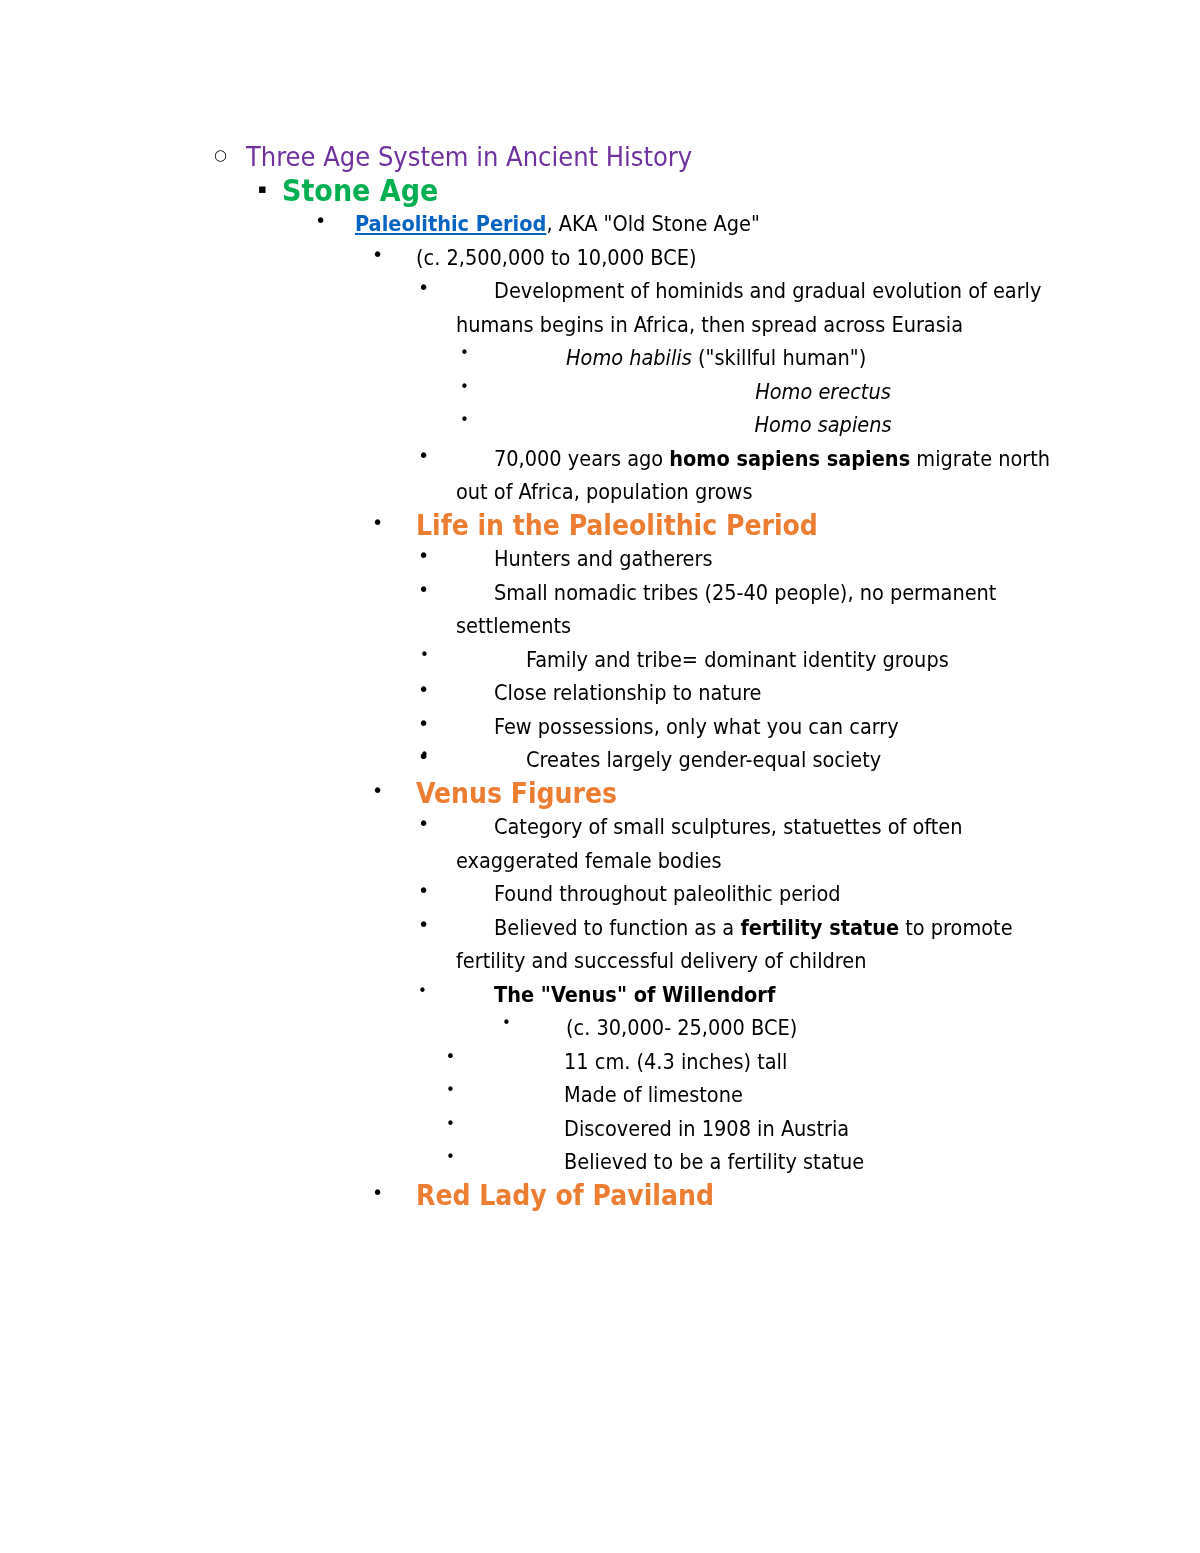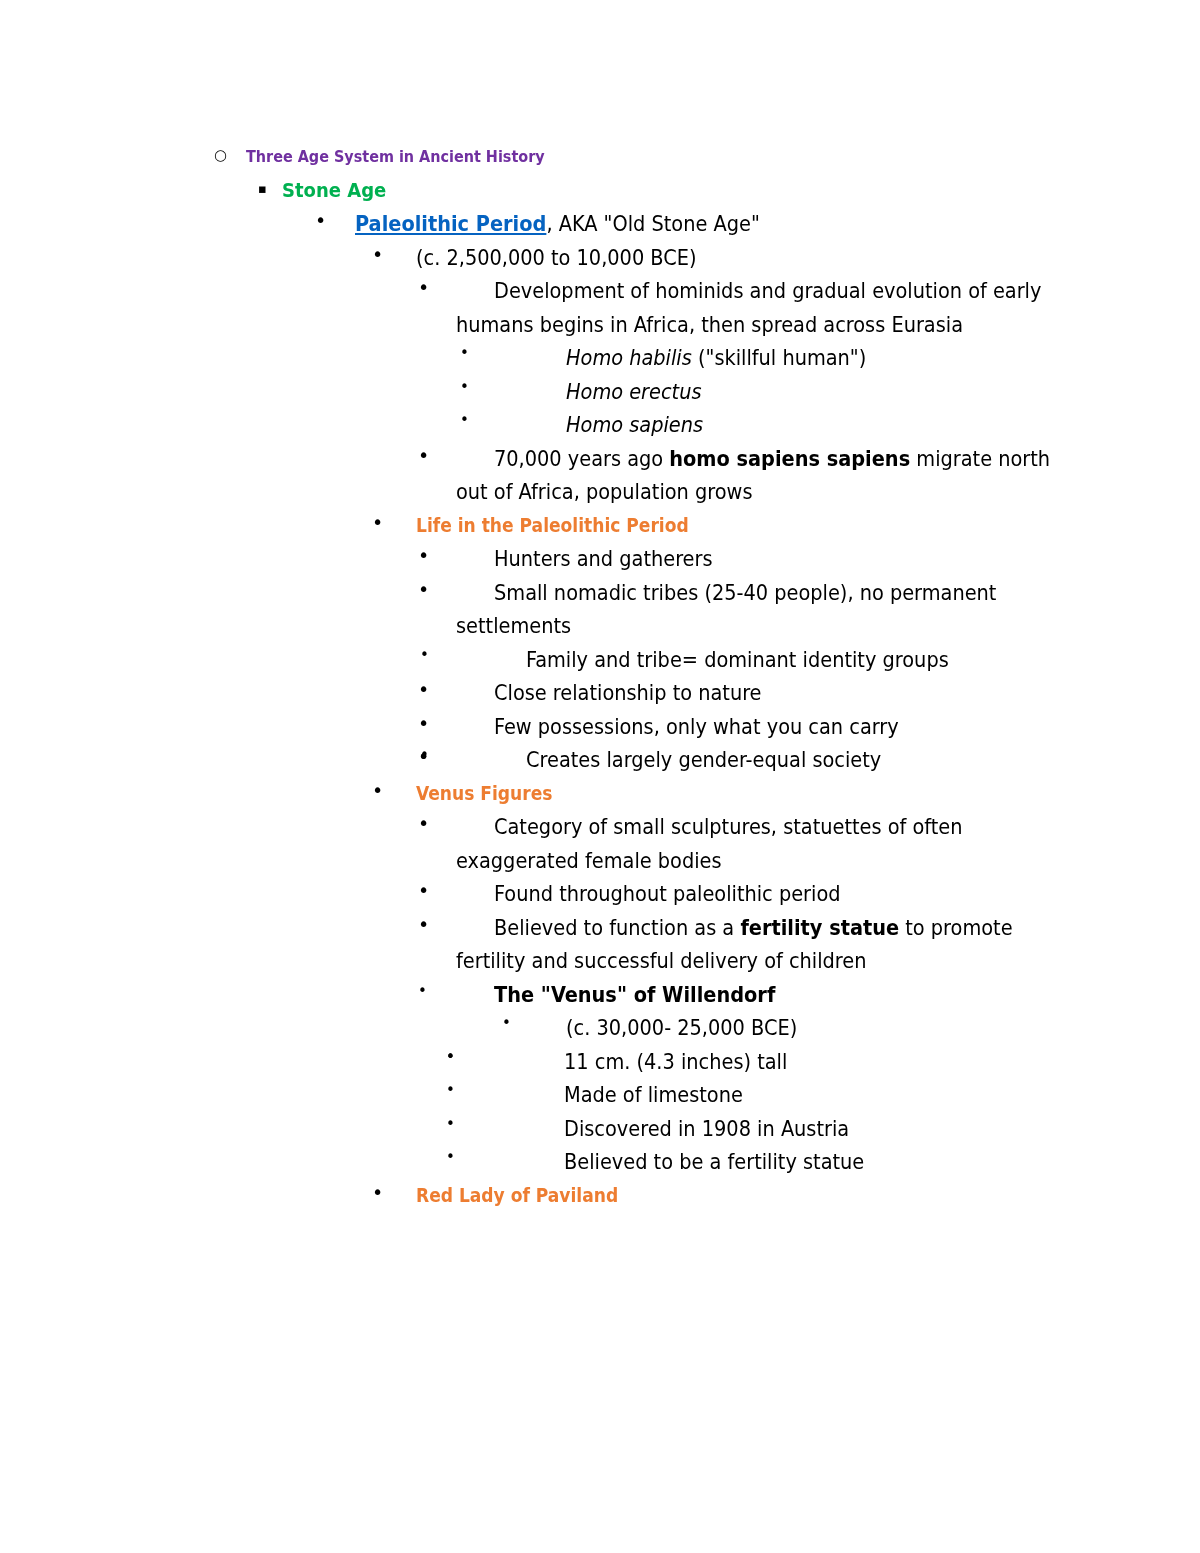--- a/index.html
+++ b/index.html
@@ -79,41 +79,41 @@
 
   .lv8 { margin-left: 536px; text-indent: 30px; }
   .lv8 .bul { left: -34px; top: -4px; text-indent: 0; }
 
   .lv9 { margin-left: 482px; text-indent: 82px; }
   .lv9 .bul { left: -36px; top: -4px; text-indent: 0; }
 
   
   .h-purple {
     color: #7030A0;
-    font-weight: bold;
-    font-size: 16px;
+    font-weight: normal;
+    font-size: 27px;
   }
   .h-green {
     color: #00B050;
     font-weight: bold;
-    font-size: 20px;
+    font-size: 30px;
   }
   .h-orange {
     color: #ED7D31;
     font-weight: bold;
-    font-size: 19px;
+    font-size: 28px;
   }
   .link {
     color: #0563C1;
     font-weight: bold;
     text-decoration: underline;
     margin-top: 37px;
   }
   .bold { font-weight: bold; }
-  .ital { font-style: italic; }
+  .ital { font-style: italic; text-align: center; }
 </style>
 </head>
 <body>
 
 <div class="page">
   <div class="outline">
 
     <div class="row lv1">
       <span class="bul b-circle">○</span>
       <span class="txt h-purple">Three Age System in Ancient History</span>

